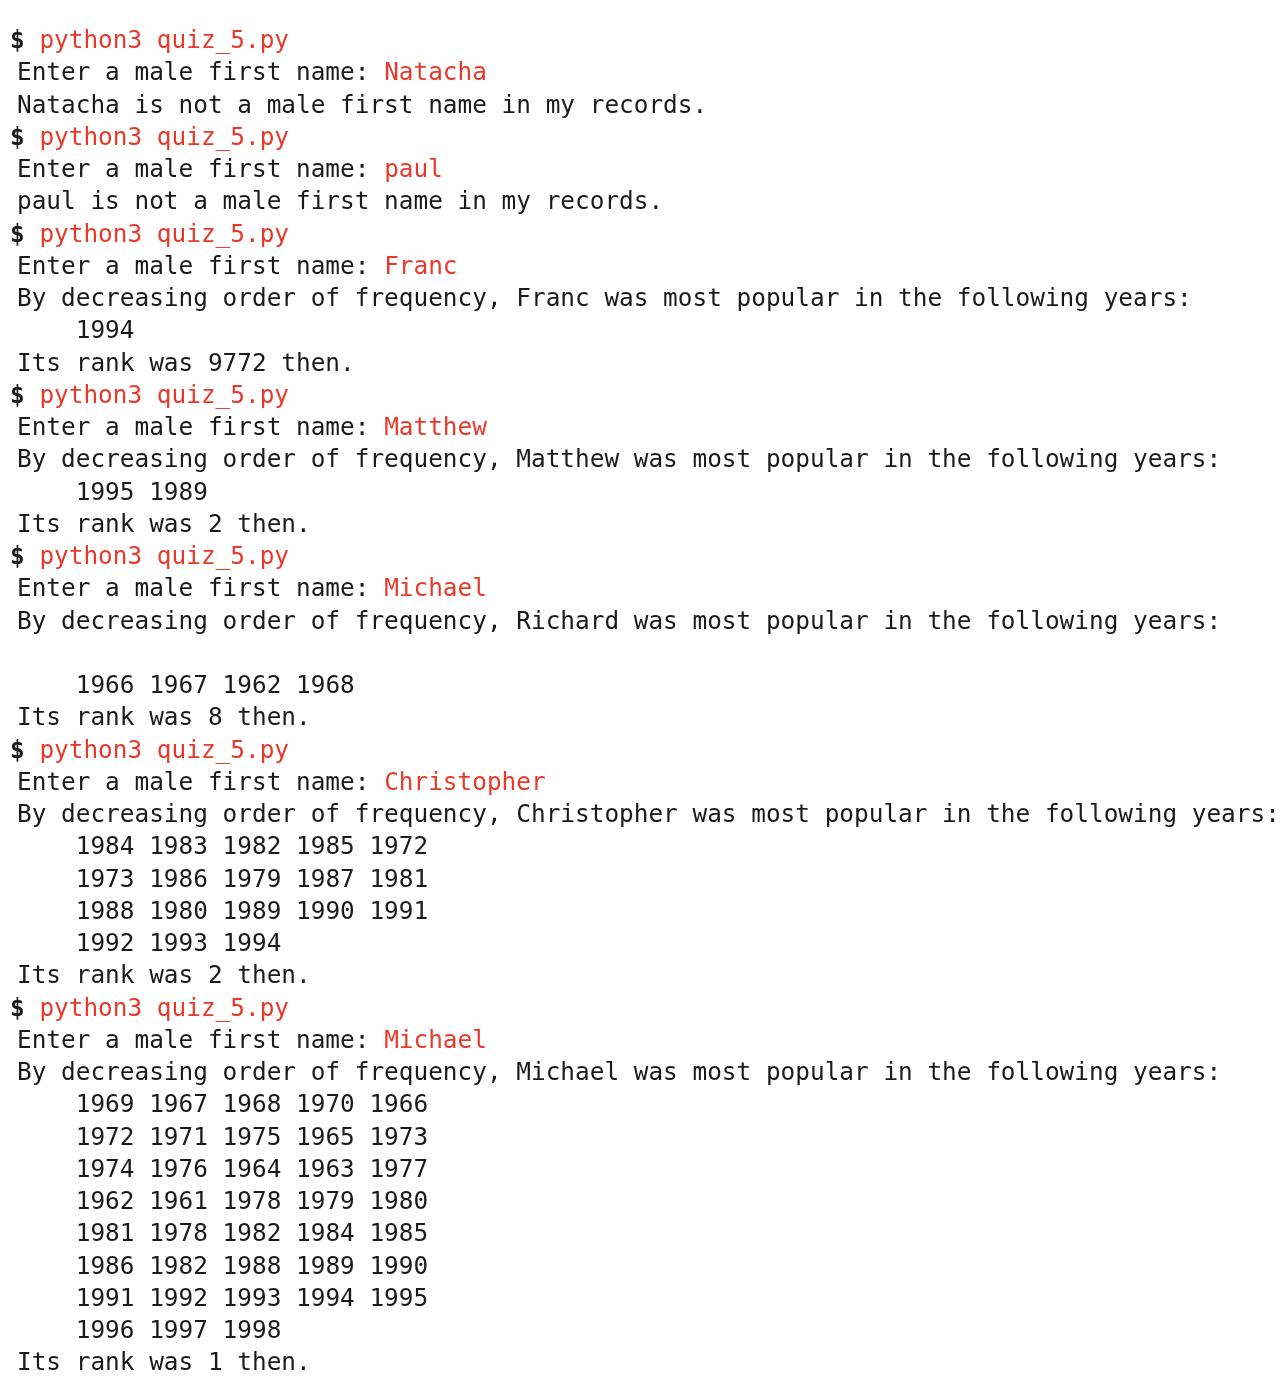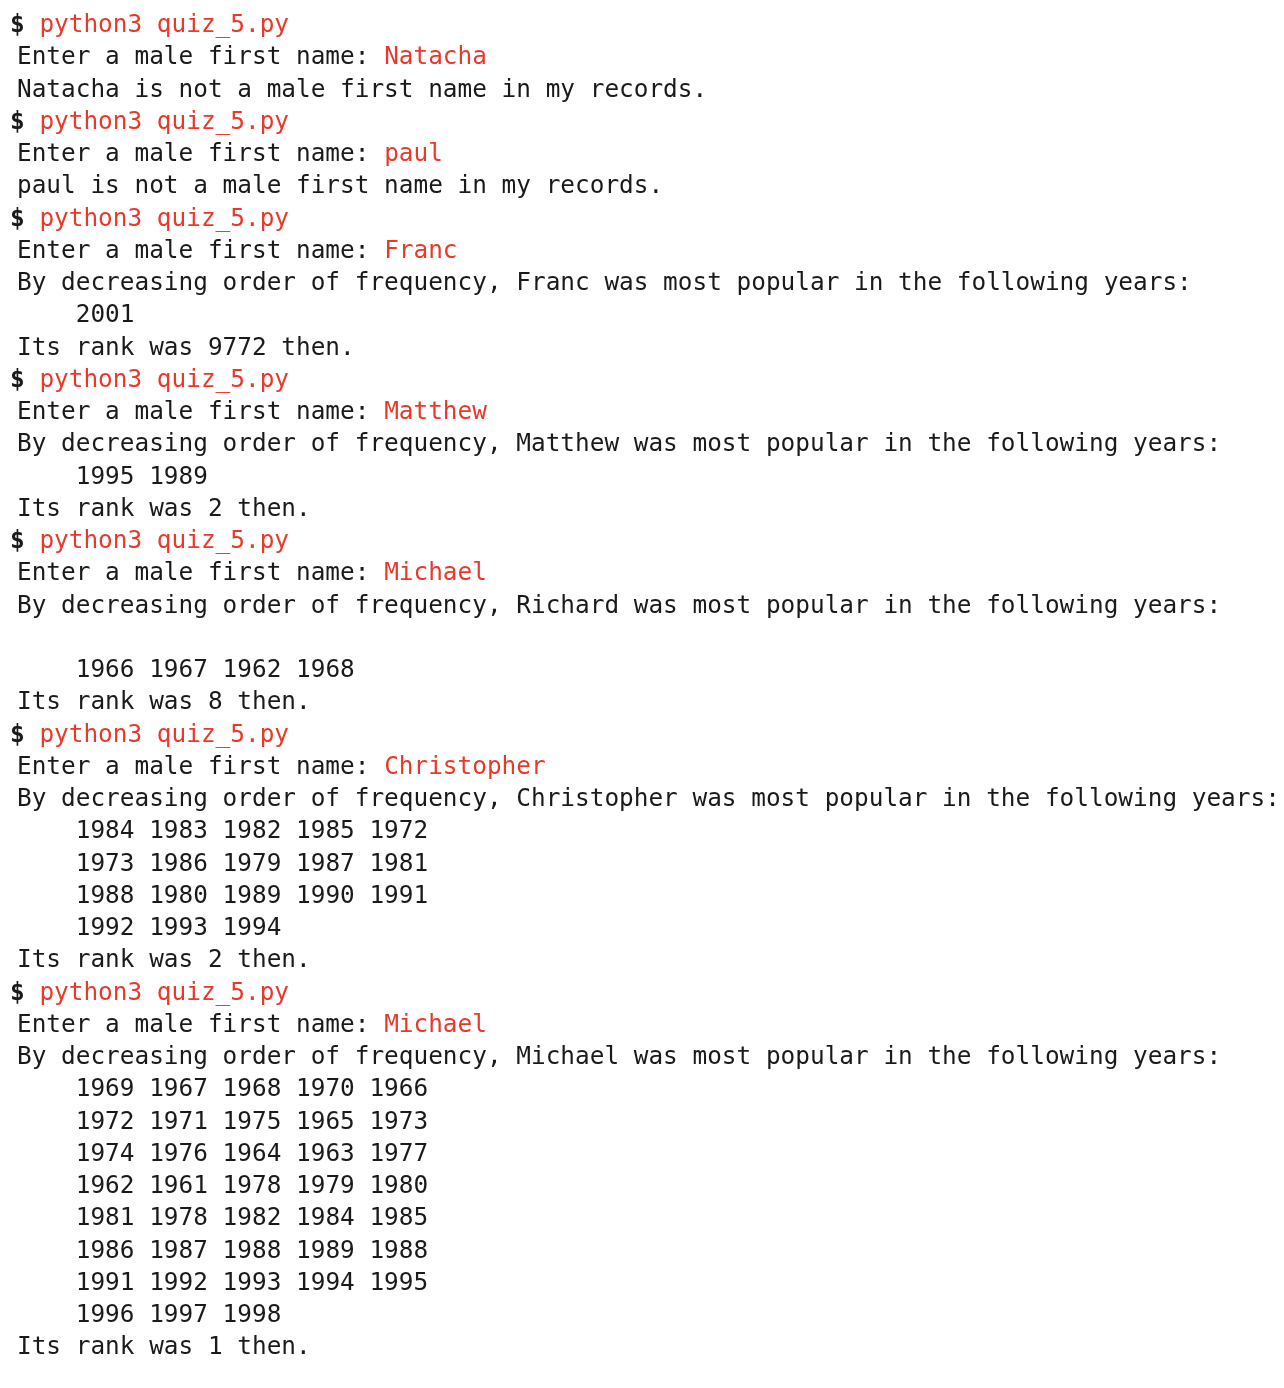--- a/index.html
+++ b/index.html
@@ -12,21 +12,21 @@
     width: 1284px;
     height: 1388px;
     overflow: hidden;
     font-family: "DejaVu Sans Mono", "Liberation Mono", monospace;
   }
   #terminal {
     box-sizing: border-box;
     width: 1284px;
     height: 1388px;
     background: #ffffff;
-    padding: 8px 0 0 10px;
+    padding: 24px 0 0 10px;
   }
   .line {
     display: block;
     white-space: pre;
     font-family: "DejaVu Sans Mono", "Liberation Mono", monospace;
     font-size: 24.4px;
     line-height: 32.25px;
     letter-spacing: 0px;
     color: #1a1a1a;
     height: 32.25px;
@@ -43,21 +43,21 @@
 <div id="terminal">
     <div class="line"><span class="tok tok-prompt">$ </span><span class="tok tok-cmd">python3 quiz_5.py</span></div>
     <div class="line"><span class="tok tok-plain">Enter a male first name: </span><span class="tok tok-input">Natacha</span></div>
     <div class="line"><span class="tok tok-plain">Natacha is not a male first name in my records.</span></div>
     <div class="line"><span class="tok tok-prompt">$ </span><span class="tok tok-cmd">python3 quiz_5.py</span></div>
     <div class="line"><span class="tok tok-plain">Enter a male first name: </span><span class="tok tok-input">paul</span></div>
     <div class="line"><span class="tok tok-plain">paul is not a male first name in my records.</span></div>
     <div class="line"><span class="tok tok-prompt">$ </span><span class="tok tok-cmd">python3 quiz_5.py</span></div>
     <div class="line"><span class="tok tok-plain">Enter a male first name: </span><span class="tok tok-input">Franc</span></div>
     <div class="line"><span class="tok tok-plain">By decreasing order of frequency, Franc was most popular in the following years:</span></div>
-    <div class="line"><span class="tok">    </span><span class="tok tok-plain">2001</span></div>
+    <div class="line"><span class="tok">    </span><span class="tok tok-plain">1994</span></div>
     <div class="line"><span class="tok tok-plain">Its rank was 9772 then.</span></div>
     <div class="line"><span class="tok tok-prompt">$ </span><span class="tok tok-cmd">python3 quiz_5.py</span></div>
     <div class="line"><span class="tok tok-plain">Enter a male first name: </span><span class="tok tok-input">Matthew</span></div>
     <div class="line"><span class="tok tok-plain">By decreasing order of frequency, Matthew was most popular in the following years:</span></div>
     <div class="line"><span class="tok">    </span><span class="tok tok-plain">1995 1989</span></div>
     <div class="line"><span class="tok tok-plain">Its rank was 2 then.</span></div>
     <div class="line"><span class="tok tok-prompt">$ </span><span class="tok tok-cmd">python3 quiz_5.py</span></div>
     <div class="line"><span class="tok tok-plain">Enter a male first name: </span><span class="tok tok-input">Michael</span></div>
     <div class="line"><span class="tok tok-plain">By decreasing order of frequency, Richard was most popular in the following years:</span></div>
     <div class="line"><span class="tok">    </span></div>
@@ -72,17 +72,17 @@
     <div class="line"><span class="tok">    </span><span class="tok tok-plain">1992 1993 1994</span></div>
     <div class="line"><span class="tok tok-plain">Its rank was 2 then.</span></div>
     <div class="line"><span class="tok tok-prompt">$ </span><span class="tok tok-cmd">python3 quiz_5.py</span></div>
     <div class="line"><span class="tok tok-plain">Enter a male first name: </span><span class="tok tok-input">Michael</span></div>
     <div class="line"><span class="tok tok-plain">By decreasing order of frequency, Michael was most popular in the following years:</span></div>
     <div class="line"><span class="tok">    </span><span class="tok tok-plain">1969 1967 1968 1970 1966</span></div>
     <div class="line"><span class="tok">    </span><span class="tok tok-plain">1972 1971 1975 1965 1973</span></div>
     <div class="line"><span class="tok">    </span><span class="tok tok-plain">1974 1976 1964 1963 1977</span></div>
     <div class="line"><span class="tok">    </span><span class="tok tok-plain">1962 1961 1978 1979 1980</span></div>
     <div class="line"><span class="tok">    </span><span class="tok tok-plain">1981 1978 1982 1984 1985</span></div>
-    <div class="line"><span class="tok">    </span><span class="tok tok-plain">1986 1987 1988 1989 1988</span></div>
+    <div class="line"><span class="tok">    </span><span class="tok tok-plain">1986 1982 1988 1989 1990</span></div>
     <div class="line"><span class="tok">    </span><span class="tok tok-plain">1991 1992 1993 1994 1995</span></div>
     <div class="line"><span class="tok">    </span><span class="tok tok-plain">1996 1997 1998</span></div>
     <div class="line"><span class="tok tok-plain">Its rank was 1 then.</span></div>
   </div>
 
 </body></html>

